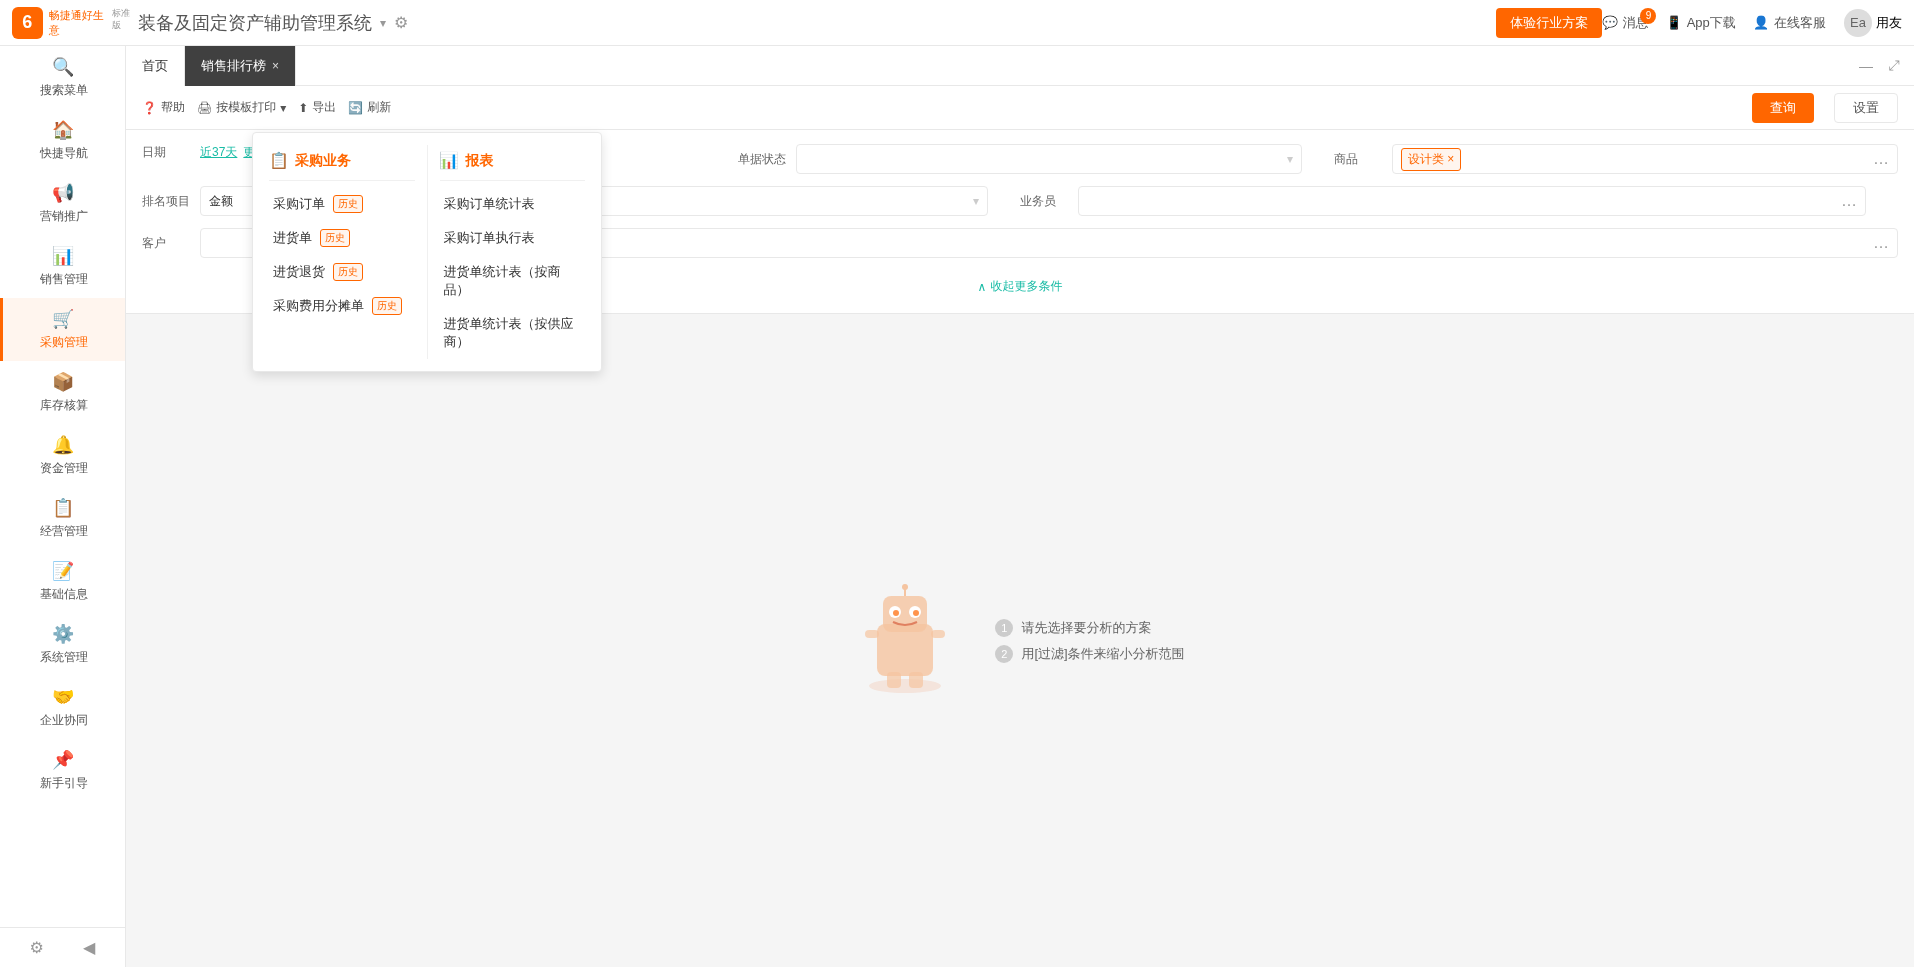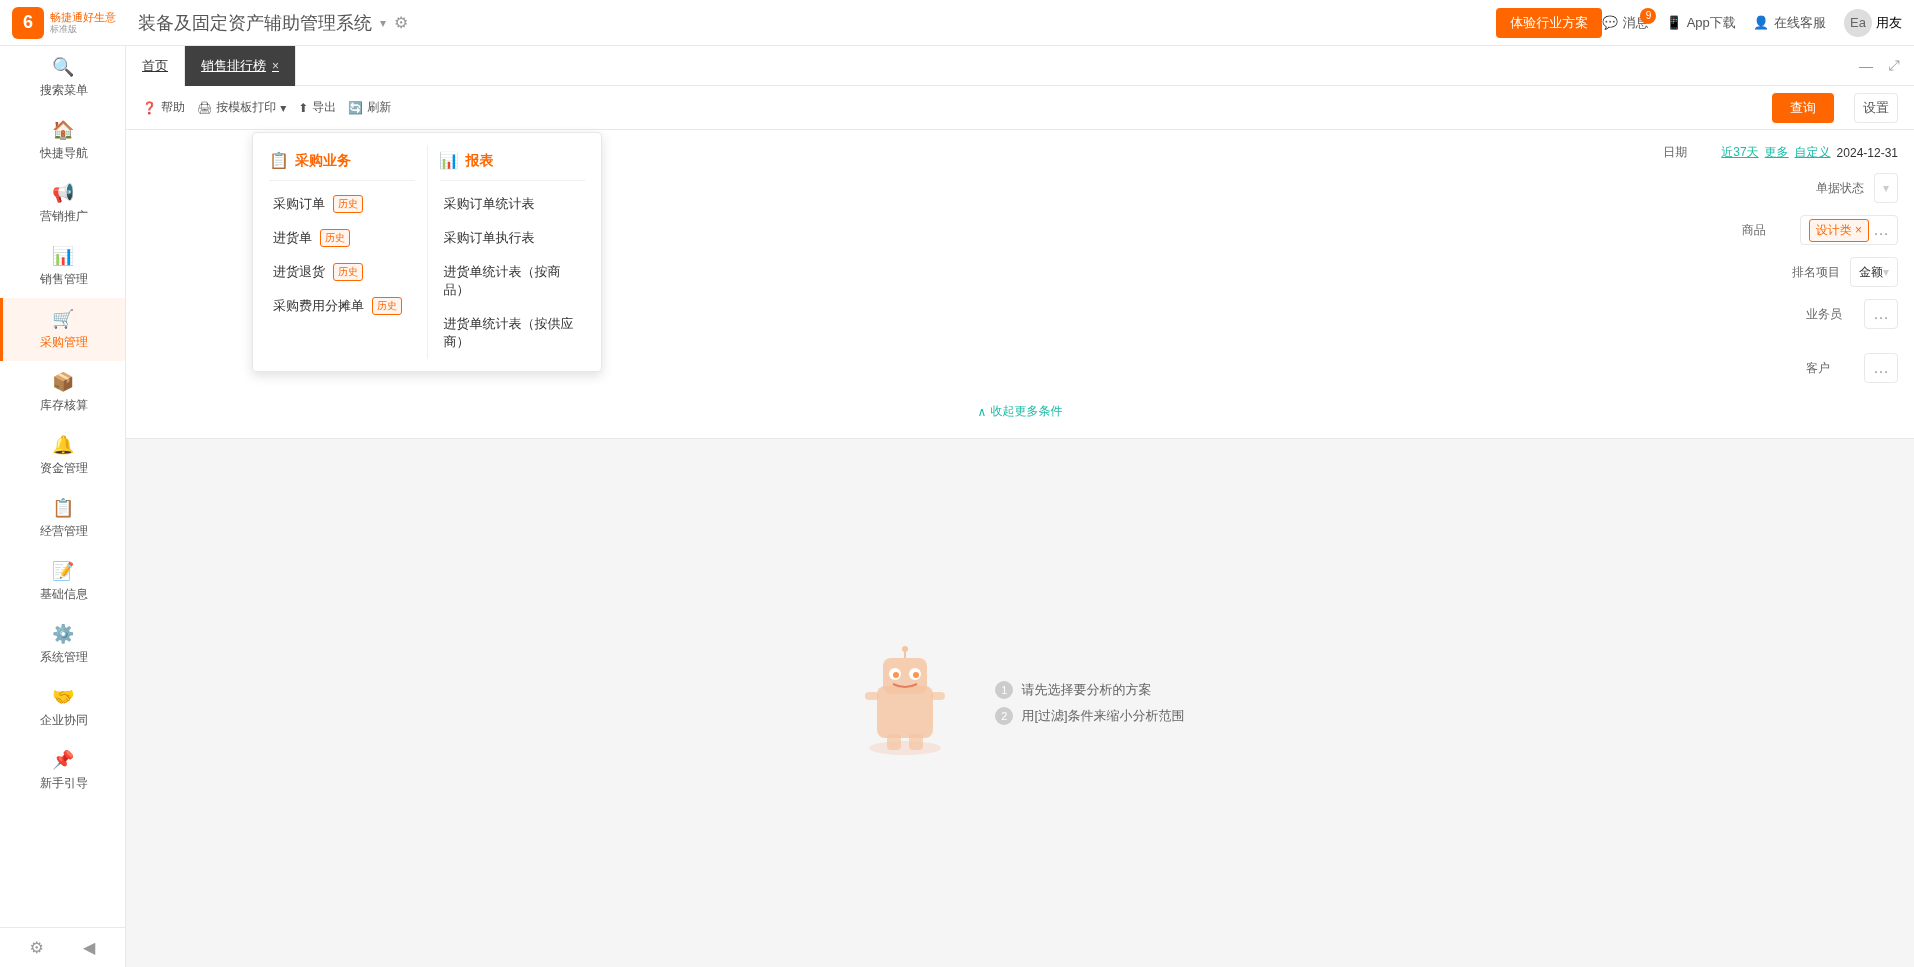--- a/index.html
+++ b/index.html
@@ -29,21 +29,21 @@
       border-radius: 6px;
       display: flex;
       align-items: center;
       justify-content: center;
       color: white;
       font-size: 18px;
       font-weight: bold;
     }
     .logo-text {
       display: flex;
-      flex-direction: column;
+      flex-direction: row;
       font-size: 11px;
       color: #f60;
       line-height: 1.3;
     }
     .logo-text .sub { font-size: 9px; color: #999; }
     .system-name {
       flex: 1;
       font-size: 13px;
       color: #333;
       display: flex;
@@ -179,21 +179,20 @@
     .tab-item {
       height: 40px;
       padding: 0 16px;
       display: flex;
       align-items: center;
       font-size: 13px;
       cursor: pointer;
       border-right: 1px solid #e8e8e8;
       color: #333;
       gap: 6px;
-      text-decoration: underline;
     }
     .tab-item.home {
       background: #fff;
       color: #333;
     }
     .tab-item.active {
       background: #404040;
       color: white;
     }
     .tab-close {
@@ -247,24 +246,23 @@
     .toolbar-spacer { flex: 1; }
 
     
     .filter-section {
       background: #fff;
       padding: 14px 16px;
       border-bottom: 1px solid #e8e8e8;
     }
     .filter-row {
       display: flex;
-      align-items: flex-end;
-      gap: 12px;
+      align-items: flex-start;
+      gap: 32px;
       margin-bottom: 12px;
-      flex-direction: column;
     }
     .filter-row:last-child { margin-bottom: 0; }
     .filter-item {
       display: flex;
       align-items: center;
       gap: 8px;
       flex: 1;
     }
     .filter-label {
       font-size: 12px;
@@ -545,21 +543,21 @@
         <div class="toolbar-btn">
           <span>⬆</span>
           <span>导出</span>
         </div>
         <div class="toolbar-btn">
           <span>🔄</span>
           <span>刷新</span>
         </div>
         <div class="toolbar-spacer"></div>
         <button class="trial-btn" style="font-size:13px;padding:6px 18px;margin-right:8px;">查询</button>
-        <button style="background:#fff;border:1px solid #e8e8e8;padding:5px 8px;border-radius:4px;font-size:13px;color:#555;cursor:pointer;">设置</button>
+        <button style="background:#fff;border:1px solid #e8e8e8;padding:5px 18px;border-radius:4px;font-size:13px;color:#555;cursor:pointer;">设置</button>
       </div>
 
       <div class="filter-section">
 
         <div class="filter-row">
           <div class="filter-item">
             <span class="filter-label">日期</span>
             <div class="date-range">
               <span class="link">近37天</span>
               <span class="link">更多</span>

